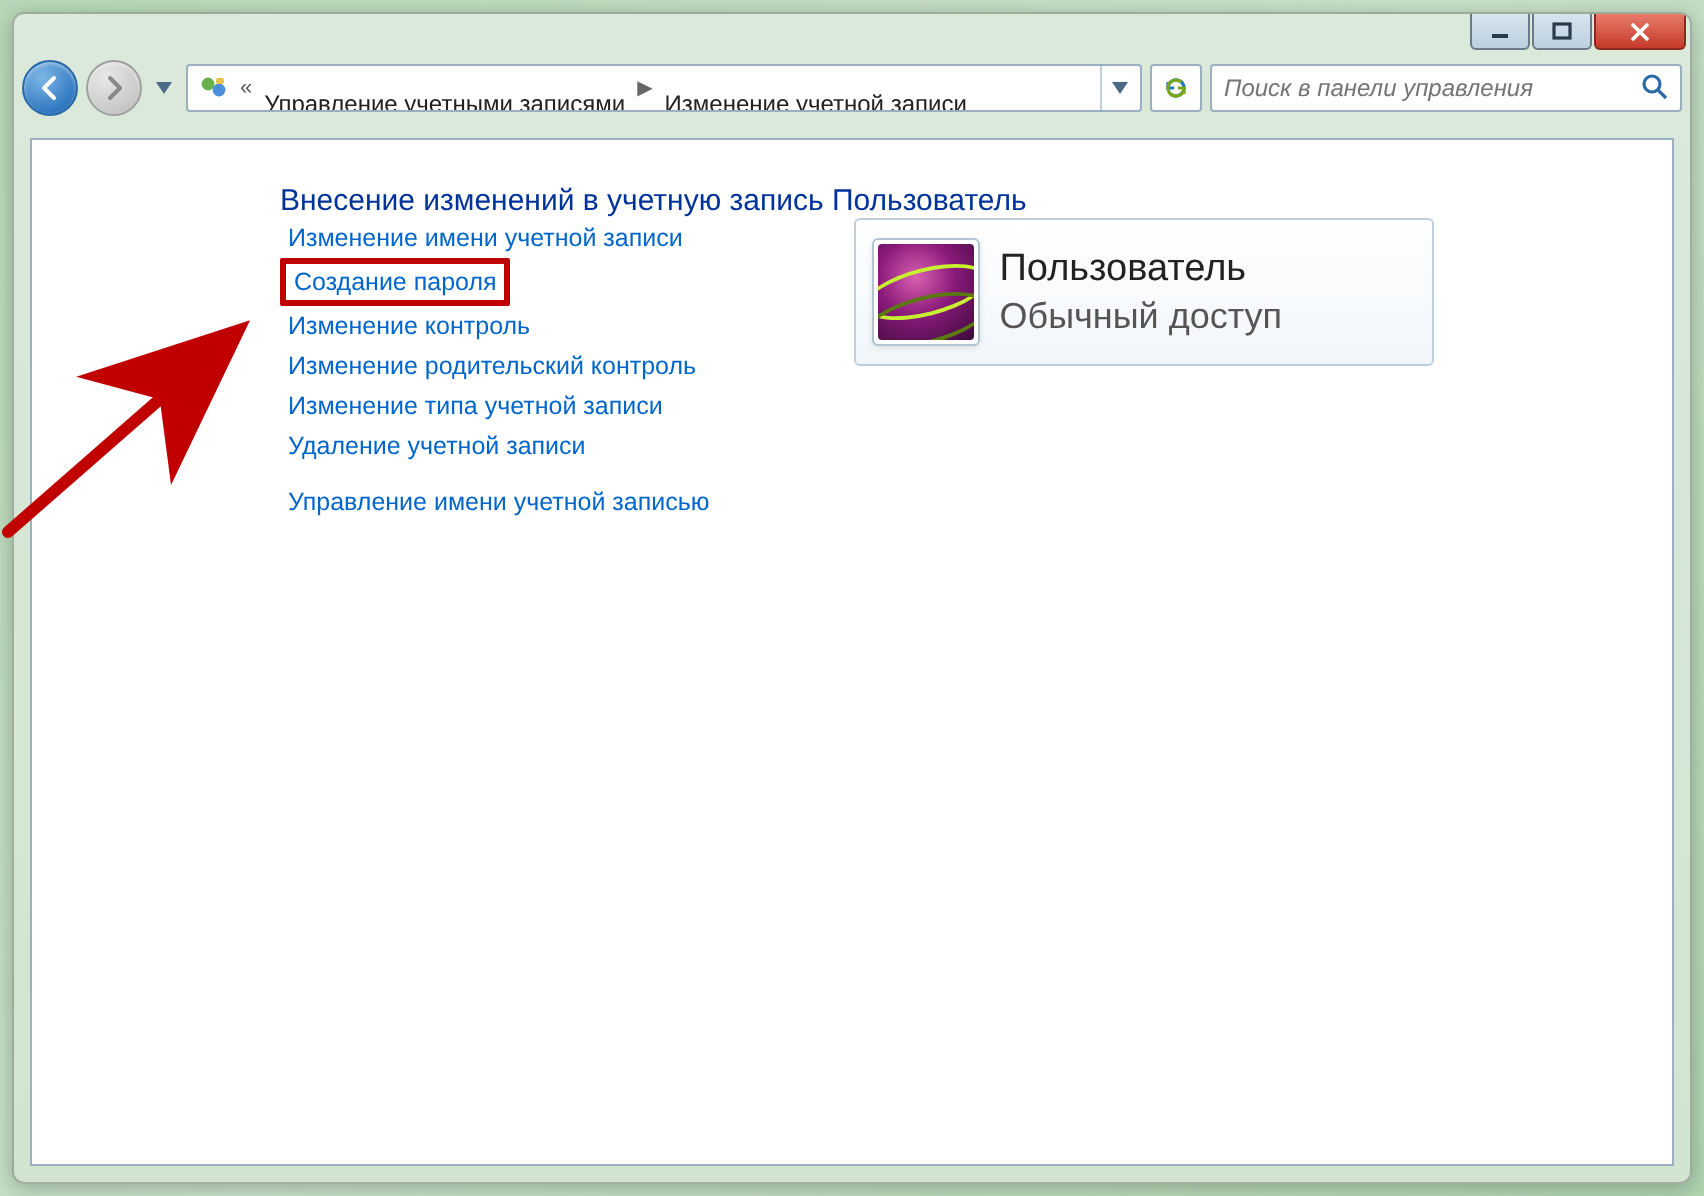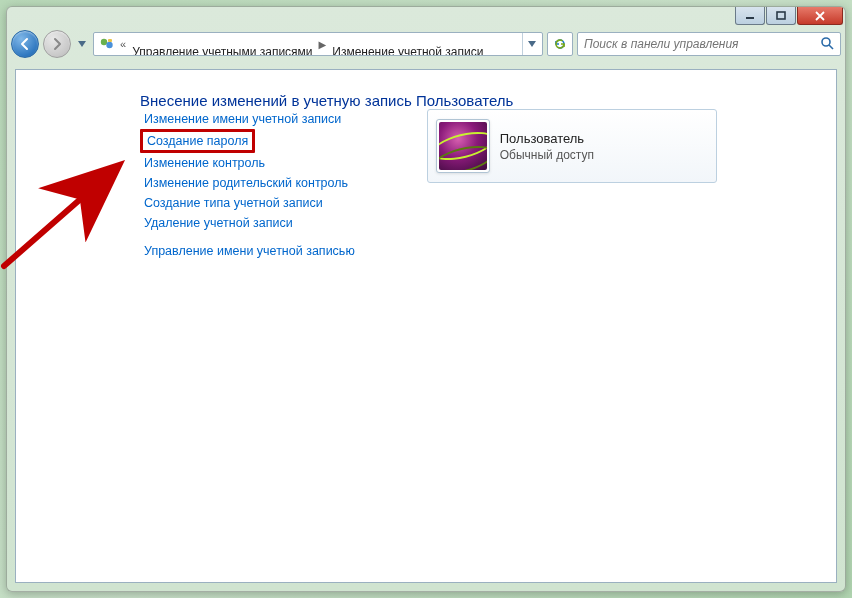--- a/index.html
+++ b/index.html
@@ -116,21 +116,21 @@
   }
   .refresh-btn {
     width:26px; height:24px;
     background:#fff;
     border:1px solid #9ab0c0;
     border-radius:2px;
     display:flex; align-items:center; justify-content:center;
     color:#1a6a1a;
   }
   .search-box {
-    width: 264px;
+    width: 236px;
     height:24px;
     background:#fff;
     border:1px solid #9ab0c0;
     border-radius:2px;
     display:flex;
     align-items:center;
     padding: 0 6px;
   }
   .search-box input {
     flex:1;
@@ -207,22 +207,22 @@
   .avatar-img::before, .avatar-img::after {
     content:"";
     position:absolute;
     border: 2px solid #c8f030;
     border-radius:50%;
     width: 60px; height:20px;
     left:-8px;
   }
   .avatar-img::before { top: 12px; transform: rotate(-14deg); }
   .avatar-img::after { top: 26px; transform: rotate(-14deg); border-color:#5a7a10;}
-  .user-info .uname { font-size:13px; color:#222; }
-  .user-info .utype { font-size:12px; color:#555; margin-top:2px;}
+  .user-info .uname { font-size:19px; color:#222; }
+  .user-info .utype { font-size:18px; color:#555; margin-top:2px;}
 
   
   .arrow-annot {
     position:absolute;
     left: -4px;
     top: 138px;
     pointer-events:none;
   }
 </style>
 </head>
@@ -309,21 +309,21 @@
       <div class="page-title">Внесение изменений в учетную запись Пользователь</div>
 
       <div class="links-row">
         <div class="link-list">
           <span class="action-link">Изменение имени учетной записи</span>
           <span class="highlight-box">
             <span class="action-link" style="padding:1px 2px;">Создание пароля</span>
           </span>
           <span class="action-link">Изменение контроль</span>
           <span class="action-link">Изменение родительский контроль</span>
-          <span class="action-link">Создание типа учетной записи</span>
+          <span class="action-link">Изменение типа учетной записи</span>
           <span class="action-link">Удаление учетной записи</span>
           <div class="spacer"></div>
           <span class="action-link">Управление имени учетной записью</span>
         </div>
 
         <div class="user-card">
           <div class="avatar-frame">
             <div class="avatar-img"></div>
           </div>
           <div class="user-info">

